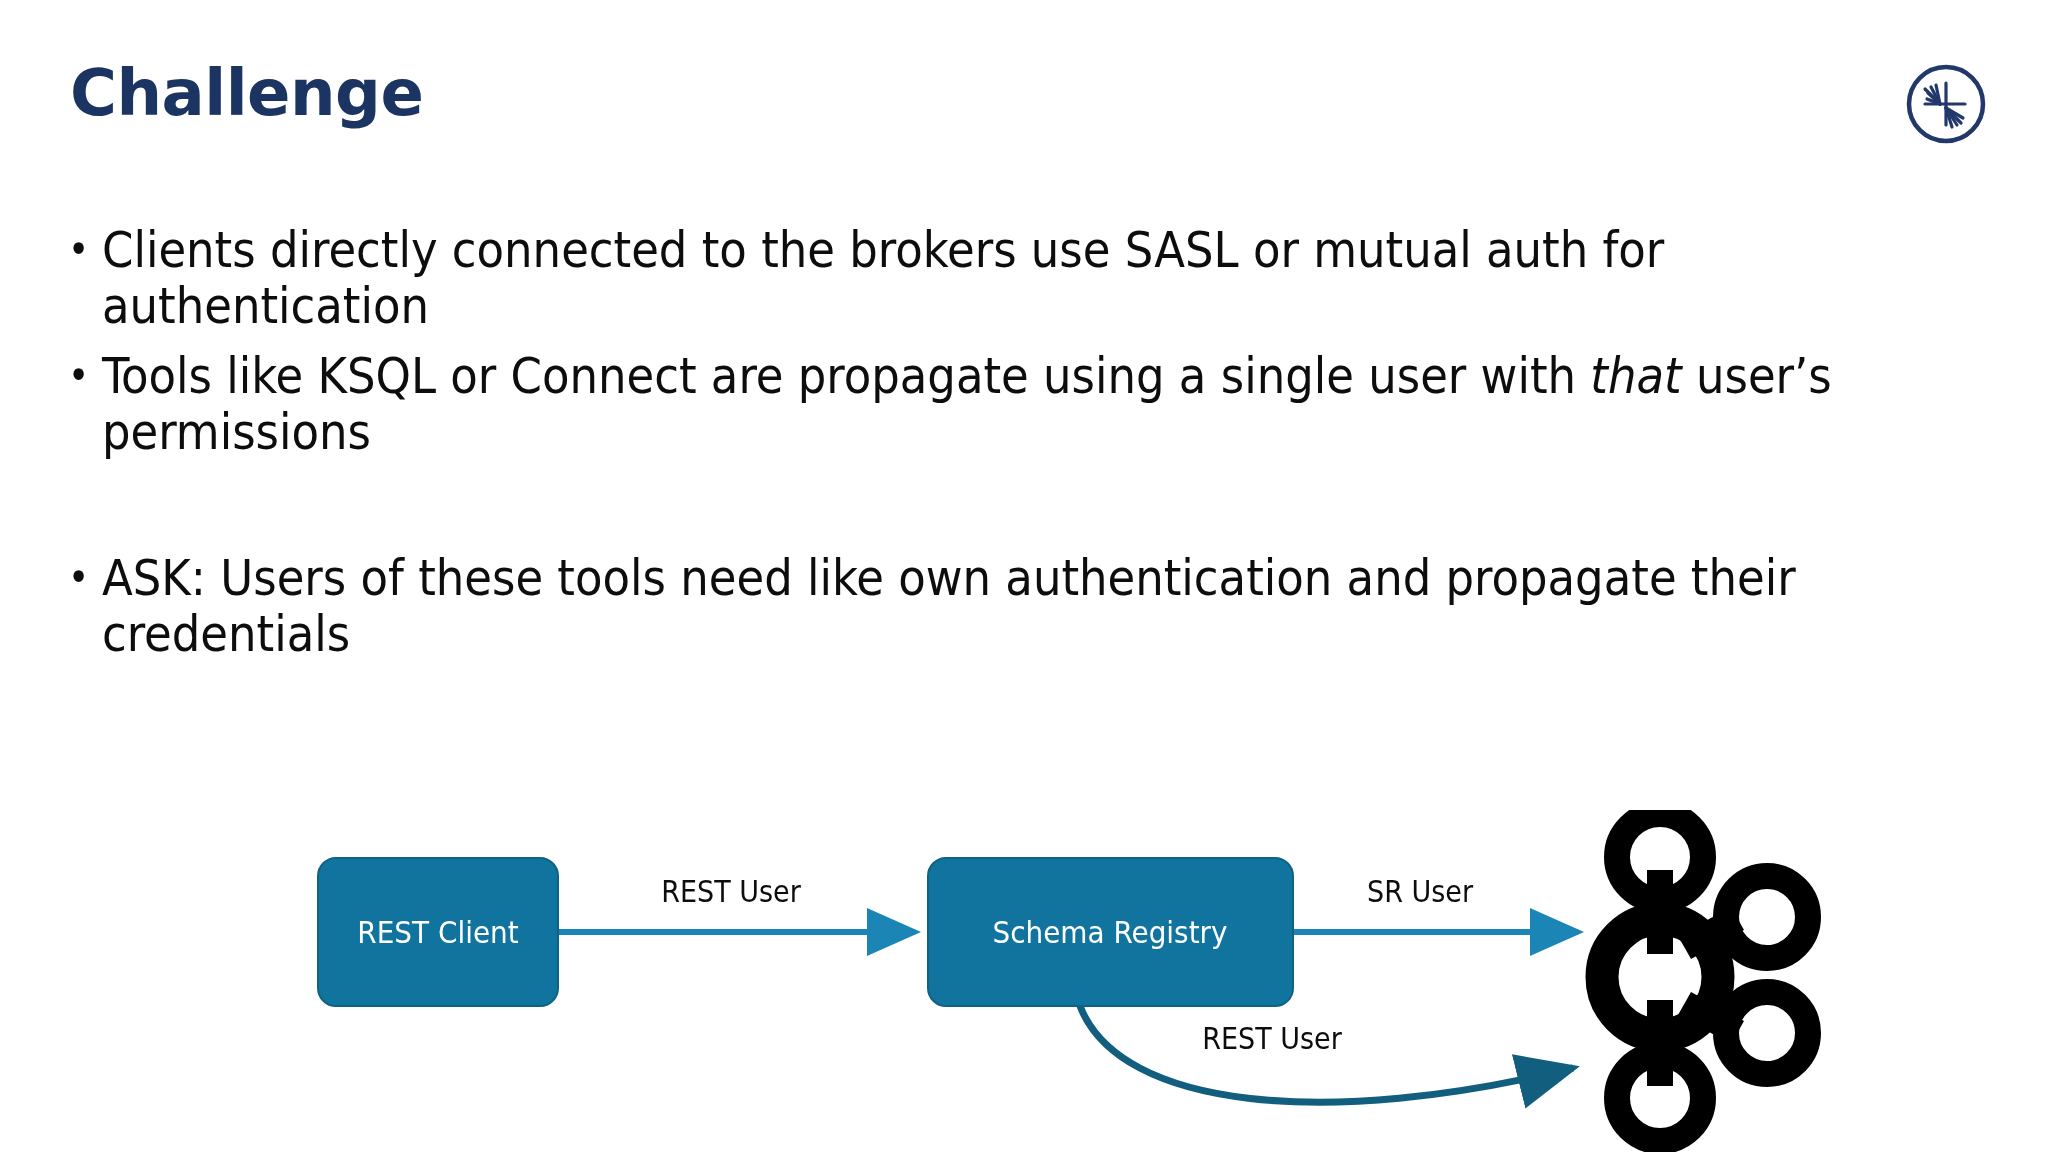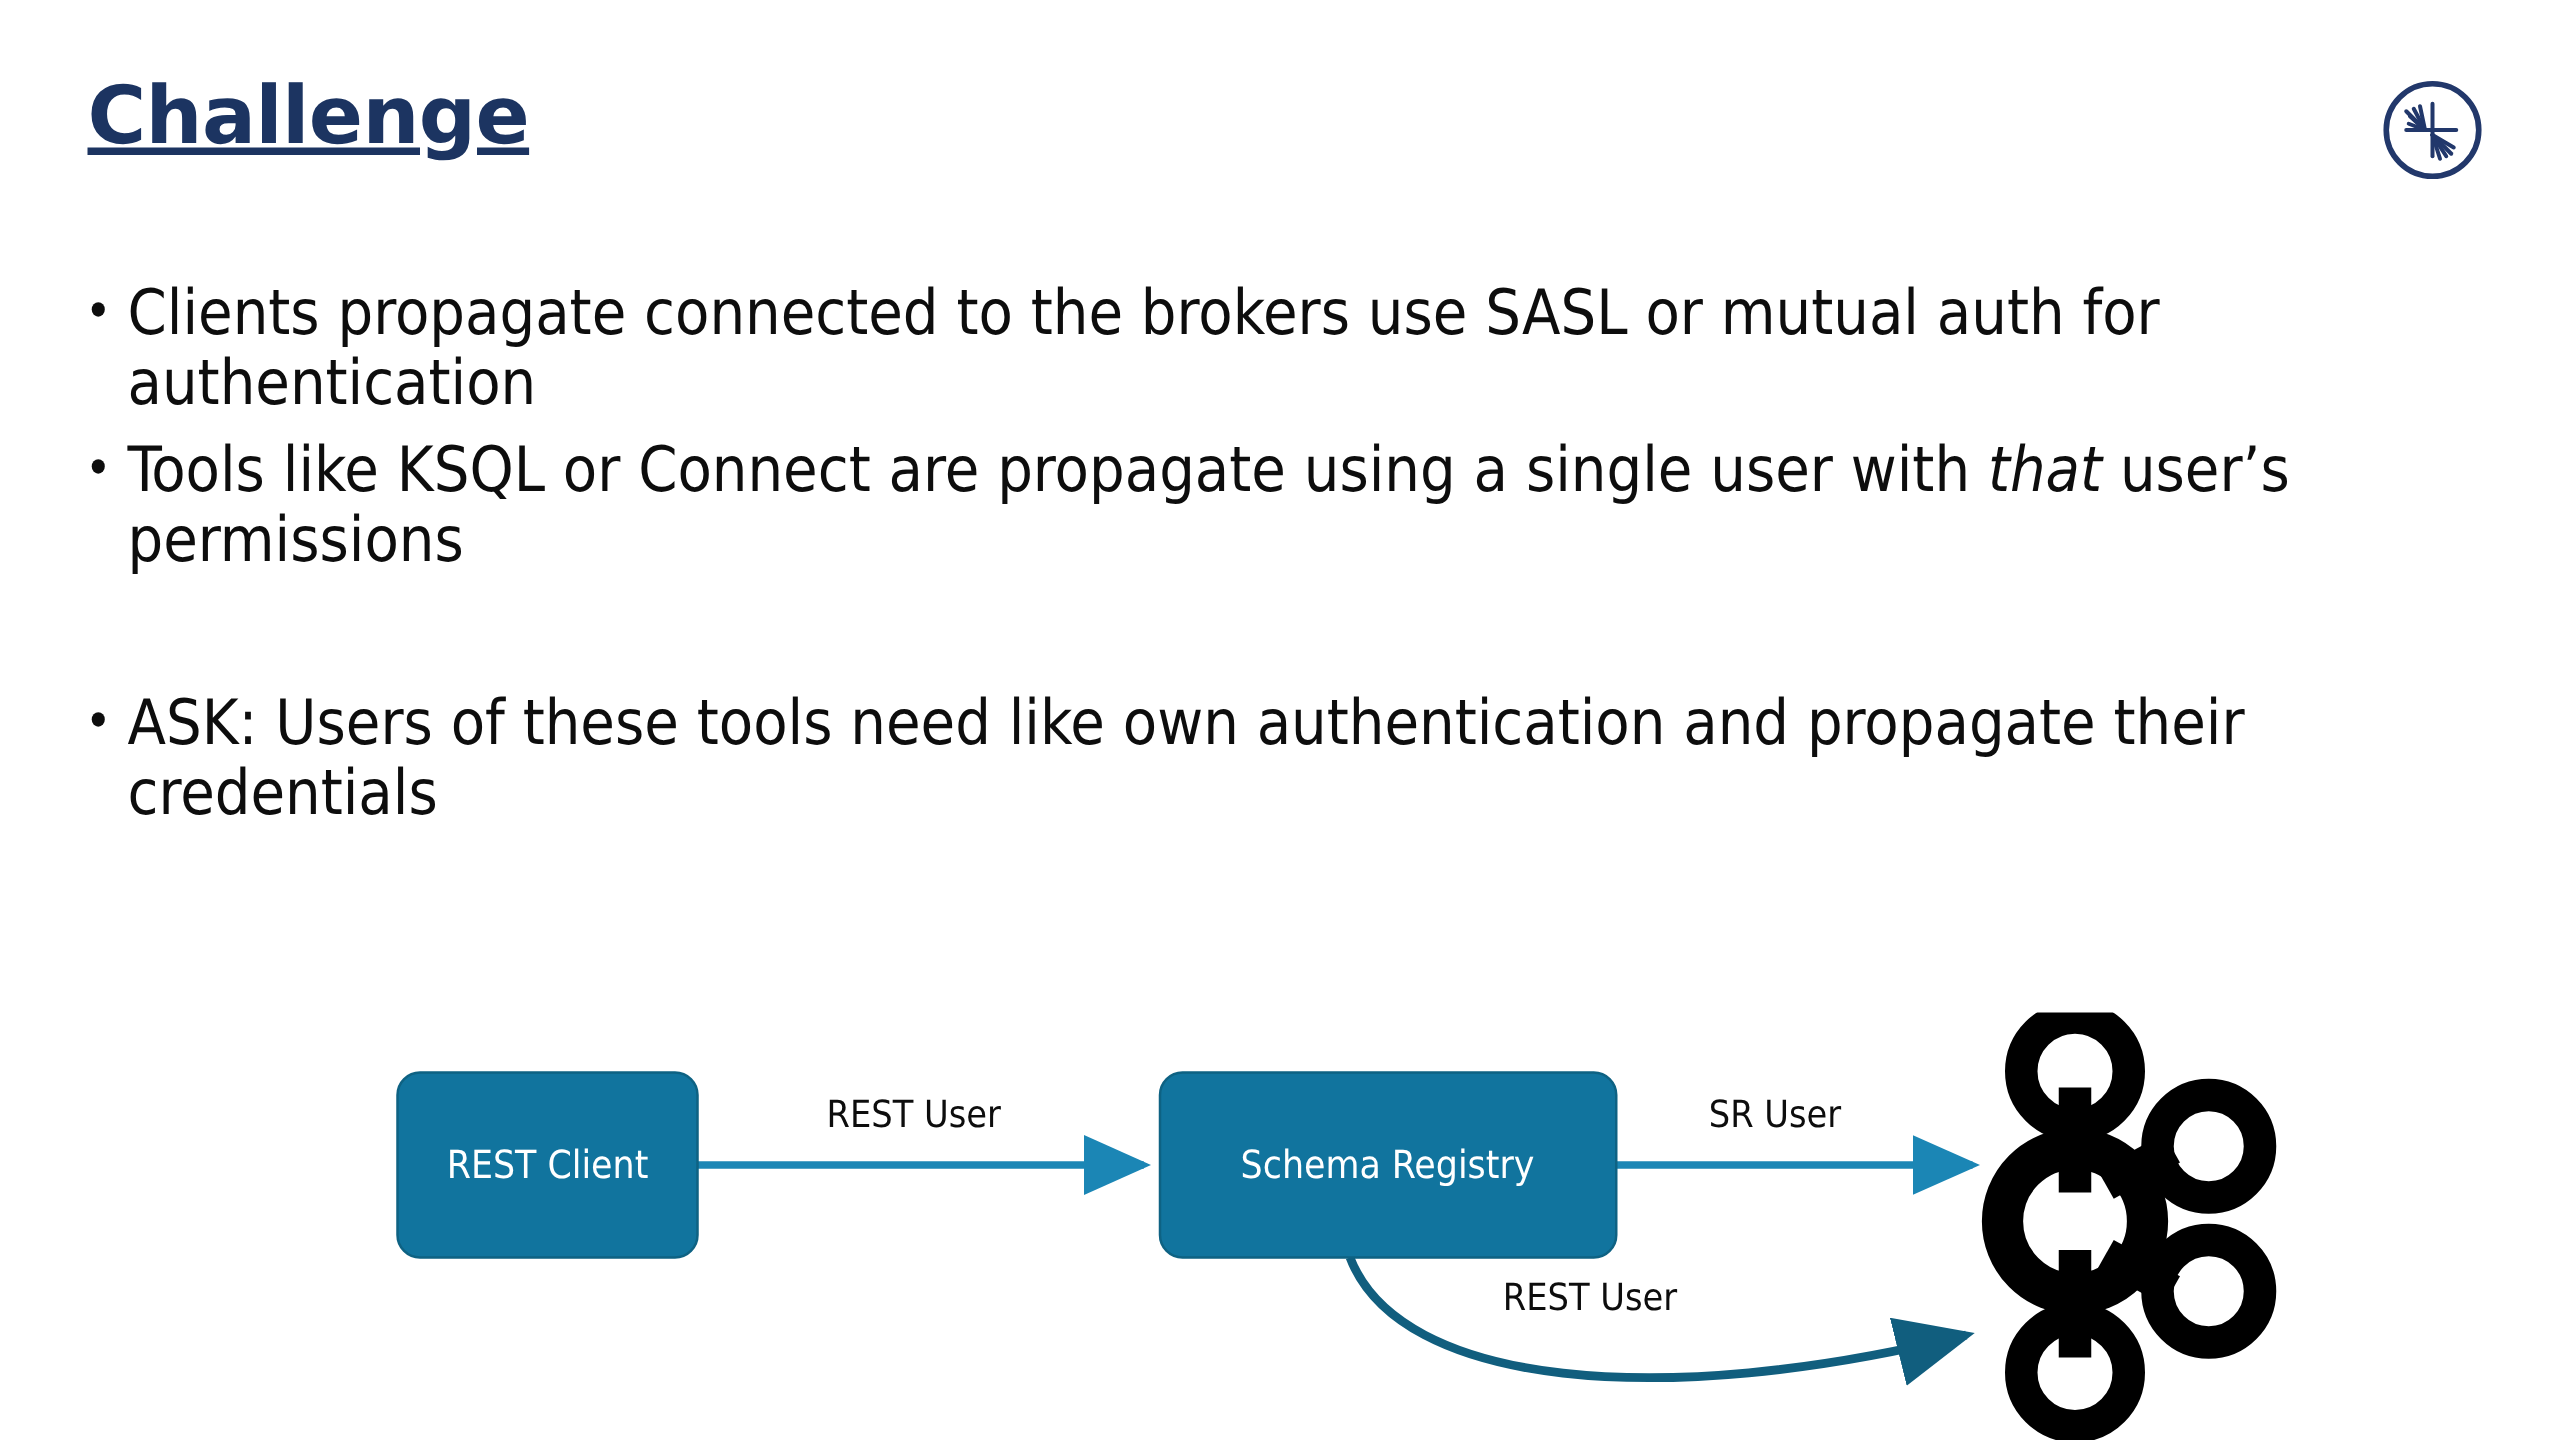--- a/index.html
+++ b/index.html
@@ -30,21 +30,20 @@
   .slide-title {
     position: absolute;
     left: 70px;
     top: 58px;
     font-size: 64px;
     font-weight: bold;
     color: #1C3461;
     letter-spacing: -0.5px;
     line-height: 1.1;
     white-space: nowrap;
-    text-decoration: underline;
   }
 
   
   .brand-logo {
     position: absolute;
     left: 1905px;
     top: 63px;
     width: 82px;
     height: 82px;
   }
@@ -135,21 +134,21 @@
         <line x1="41" y1="45" x2="58" y2="55"></line>
         <line x1="41" y1="45" x2="47" y2="64"></line>
       </g>
     </svg>
   </div>
 
   <div class="bullets">
 
     <div class="bullet">
       <span class="dot">•</span>
-      <span class="btext"><span>Clients propagate connected to the brokers use SASL or mutual auth for authentication</span></span>
+      <span class="btext"><span>Clients directly connected to the brokers use SASL or mutual auth for authentication</span></span>
     </div>
 
     <div class="bullet">
       <span class="dot">•</span>
       <span class="btext"><span>Tools like KSQL or Connect are propagate using a single user with </span><em>that</em><span> user’s permissions</span></span>
     </div>
 
     <div class="bullet-gap"></div>
 
     <div class="bullet">

